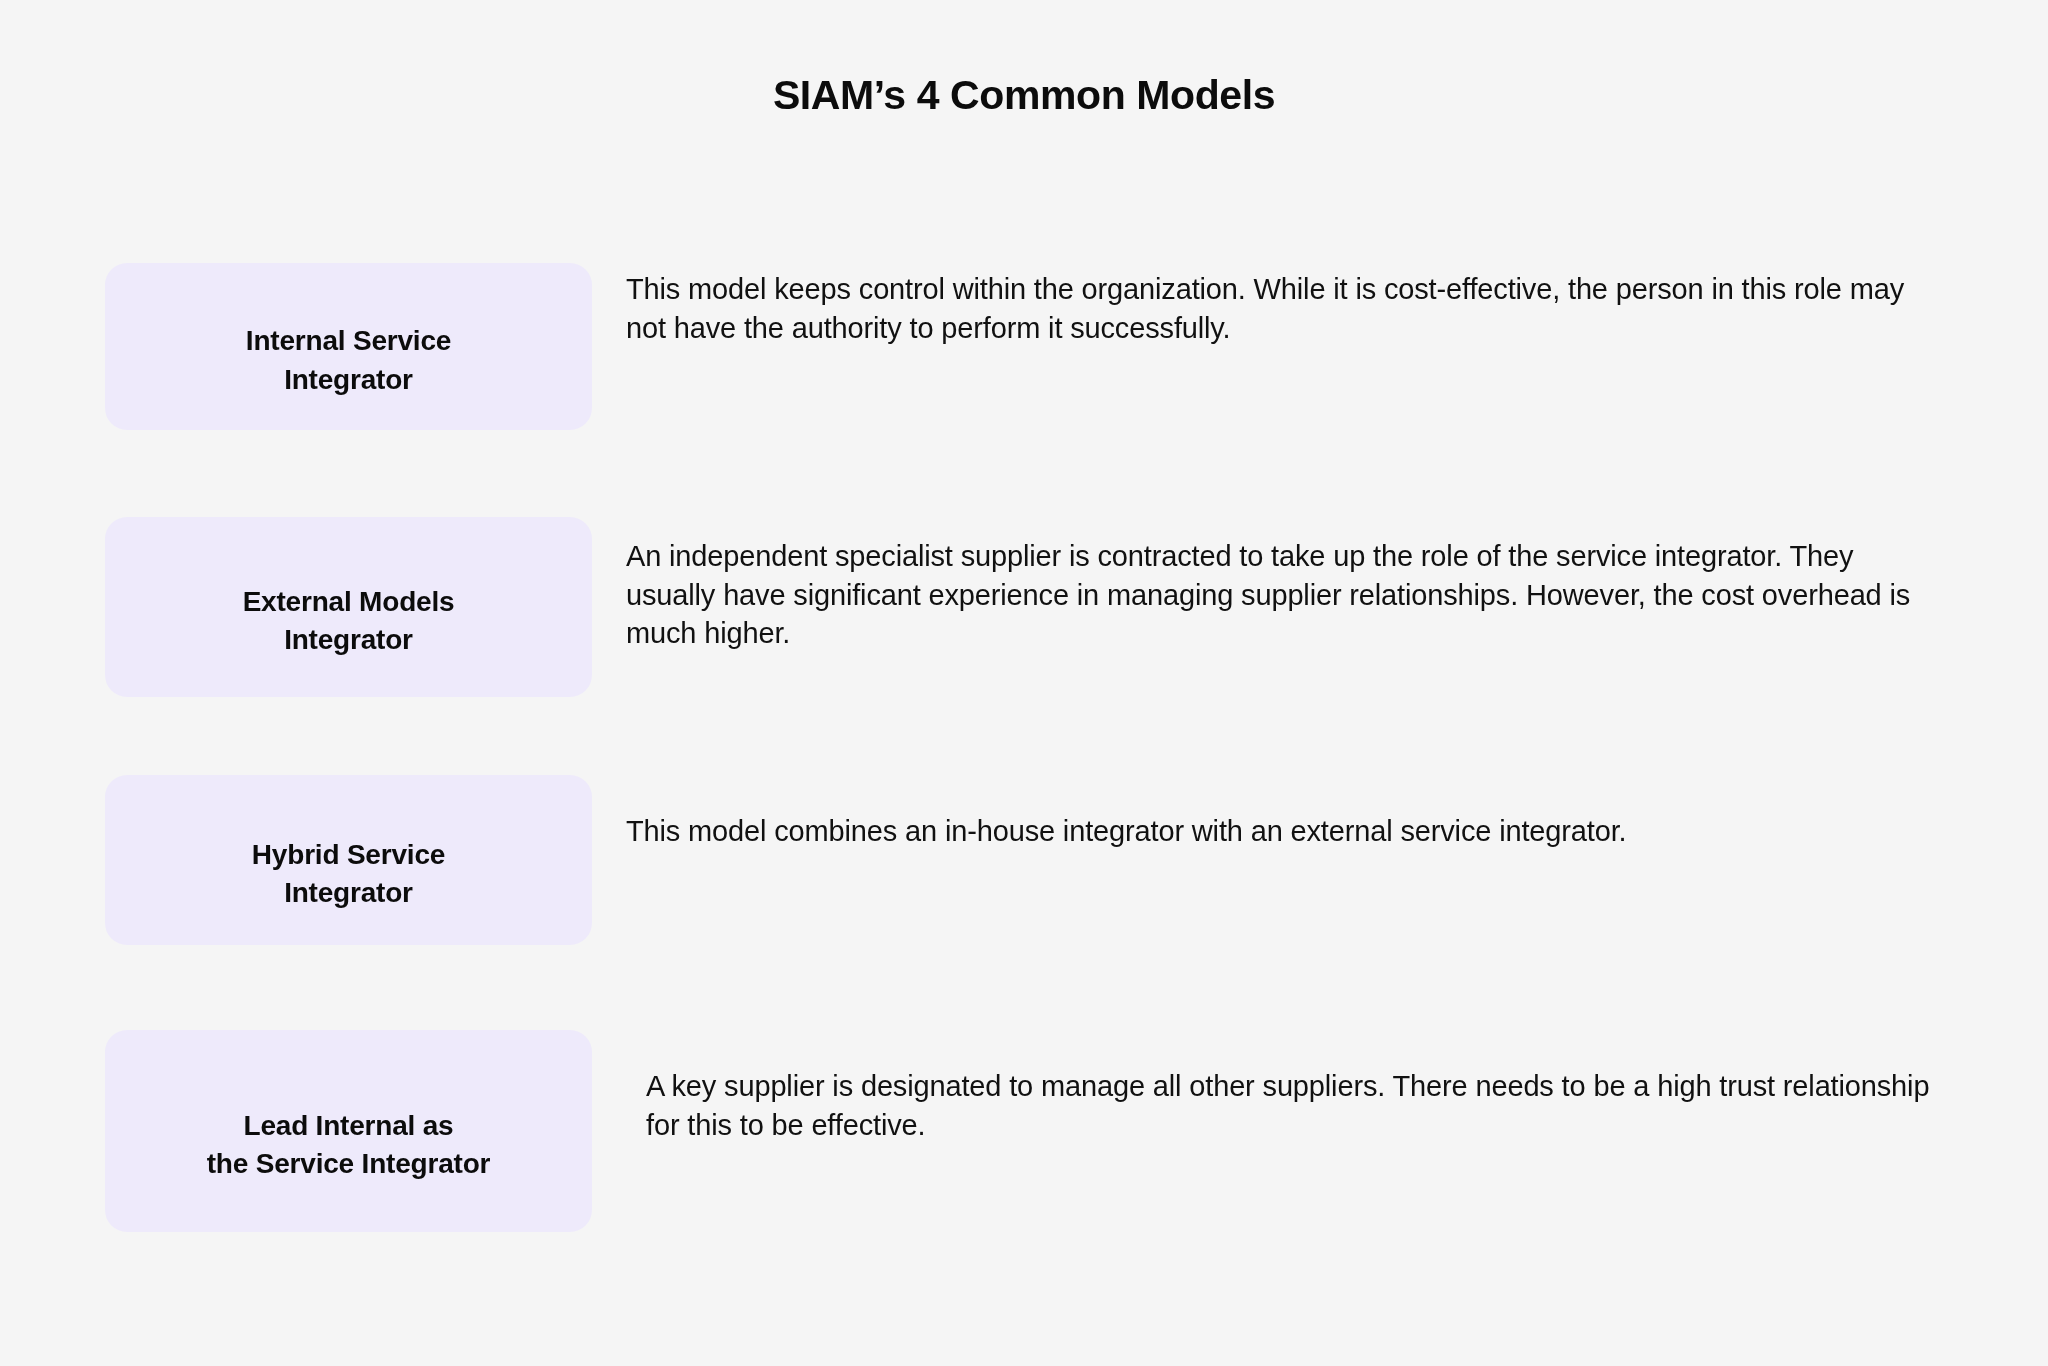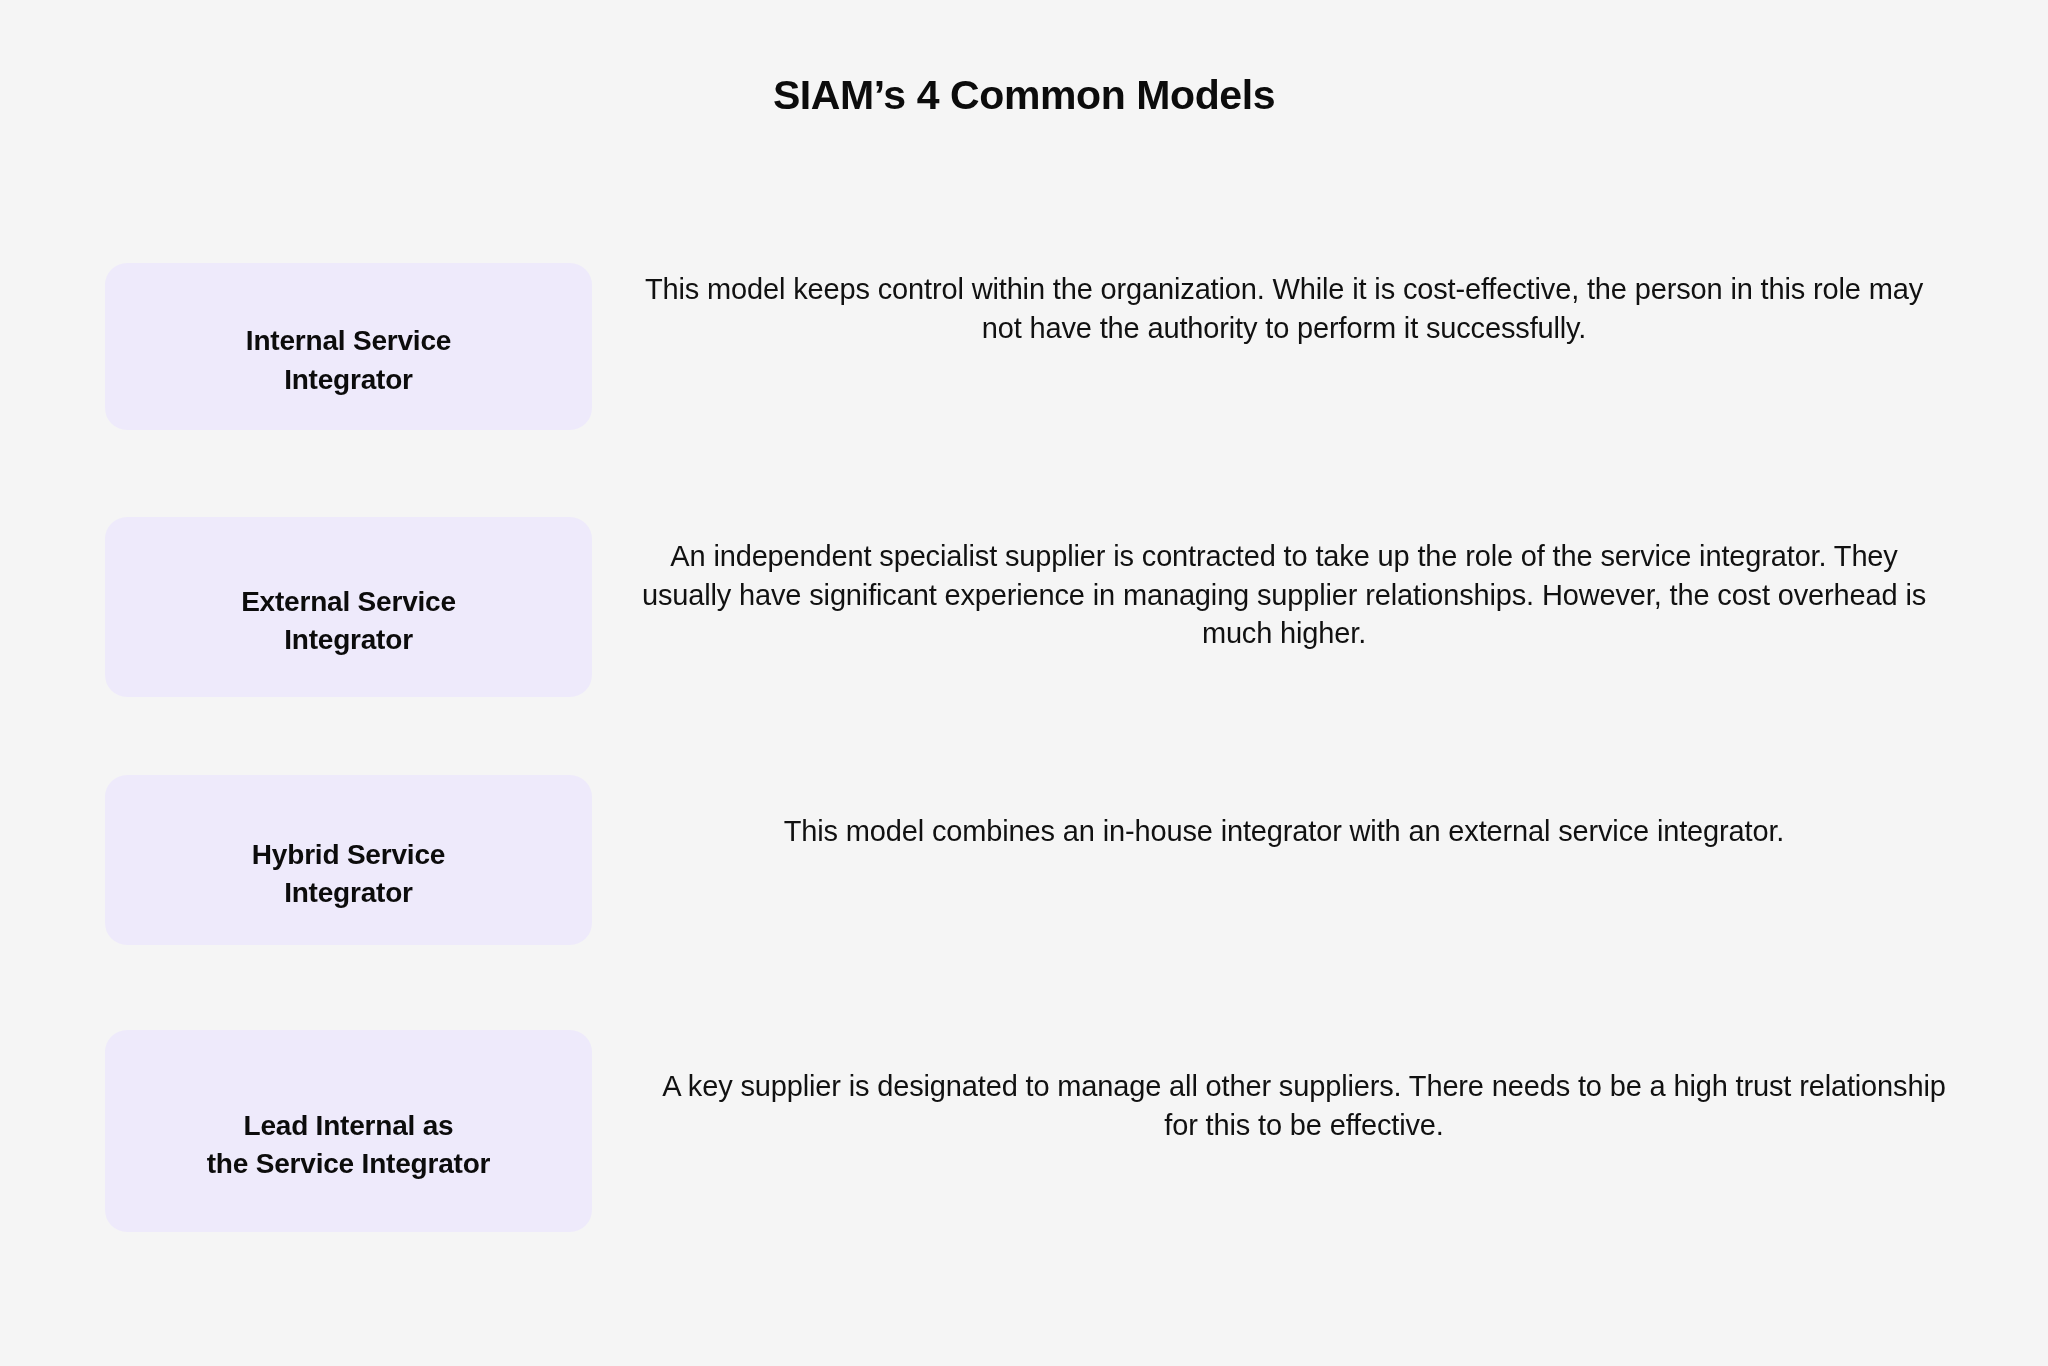--- a/index.html
+++ b/index.html
@@ -87,21 +87,20 @@
   
   .desc {
     position: absolute;
     left: 626px;
     width: 1316px;
     font-size: 29px;
     font-weight: 400;
     line-height: 1.33;
     color: #111111;
     letter-spacing: -0.15px;
-    text-align: center;
   }
 
   .row-1 .desc { top: 7px; }
   .row-2 .desc { top: 20px; }
   .row-3 .desc { top: 37px; }
   .row-4 .desc { top: 37px; margin-left: 20px; }
 </style>
 </head>
 <body>
 
@@ -114,21 +113,21 @@
     <div class="row row-1">
       <div class="label-card">
         <span class="label-text">Internal Service
 Integrator</span>
       </div>
       <div class="desc">This model keeps control within the organization. While it is cost-effective, the person in this role may not have the authority to perform it successfully.</div>
     </div>
 
     <div class="row row-2">
       <div class="label-card">
-        <span class="label-text">External Service
+        <span class="label-text">External Models
 Integrator</span>
       </div>
       <div class="desc">An independent specialist supplier is contracted to take up the role of the service integrator. They usually have significant experience in managing supplier relationships. However, the cost overhead is much higher.</div>
     </div>
 
     <div class="row row-3">
       <div class="label-card">
         <span class="label-text">Hybrid Service
 Integrator</span>
       </div>

